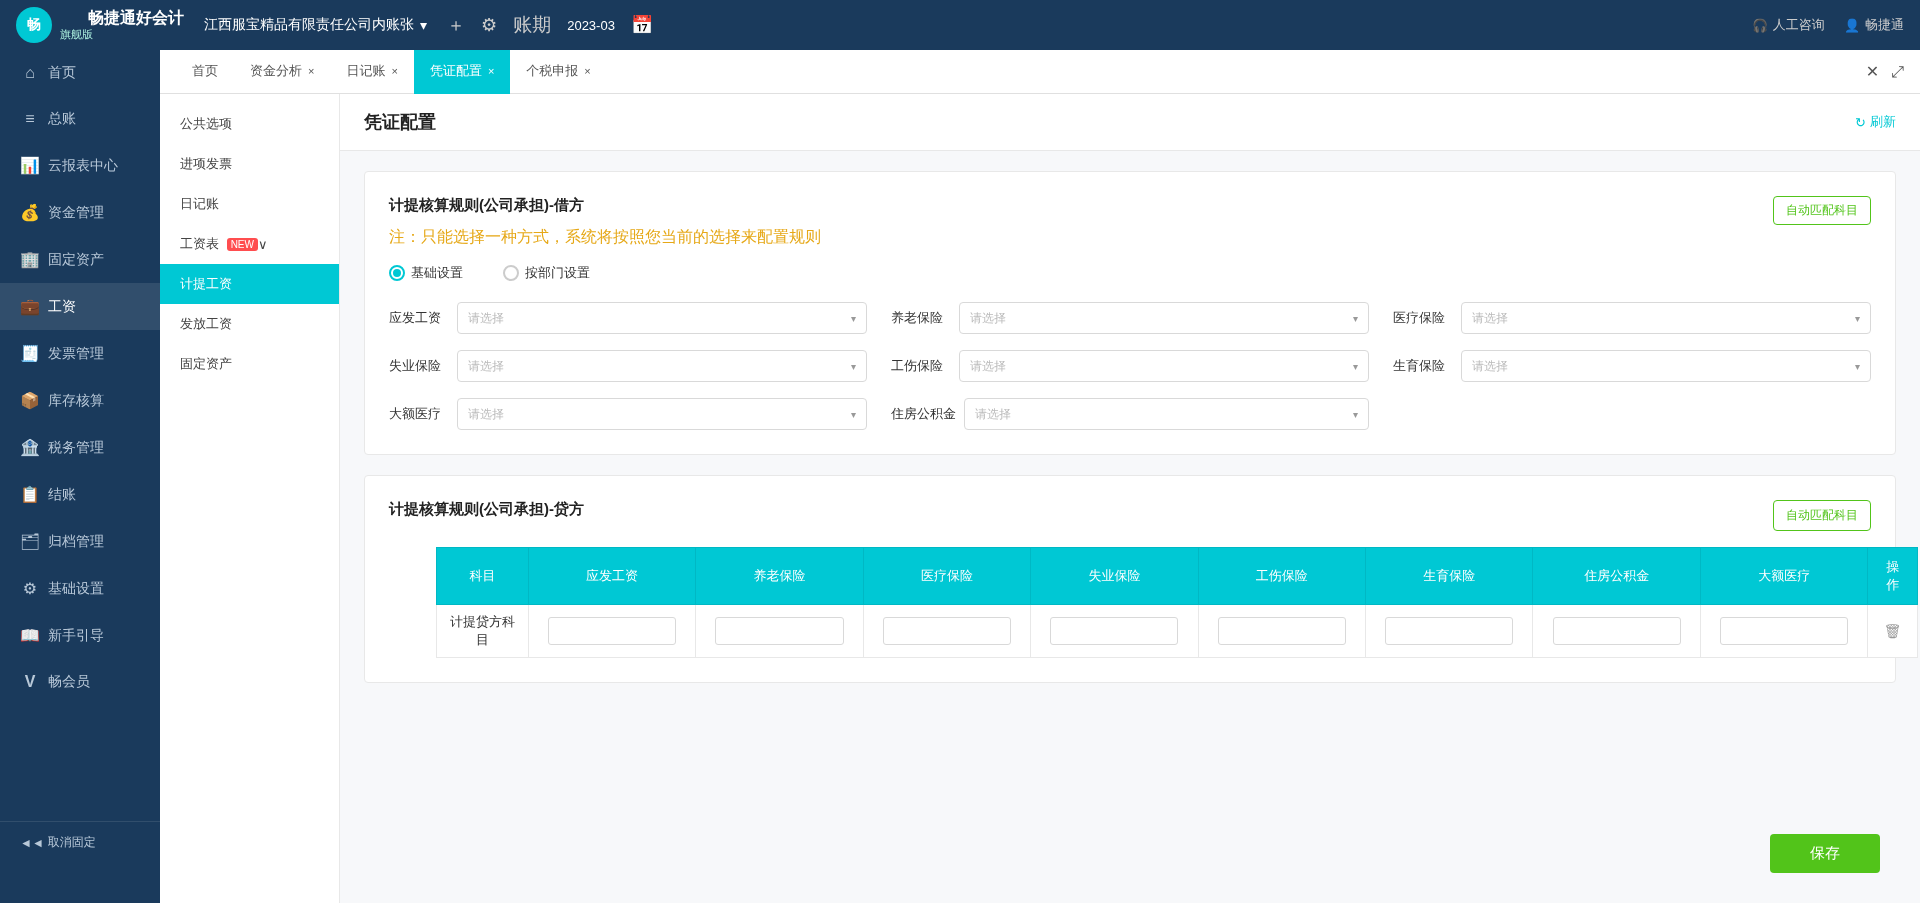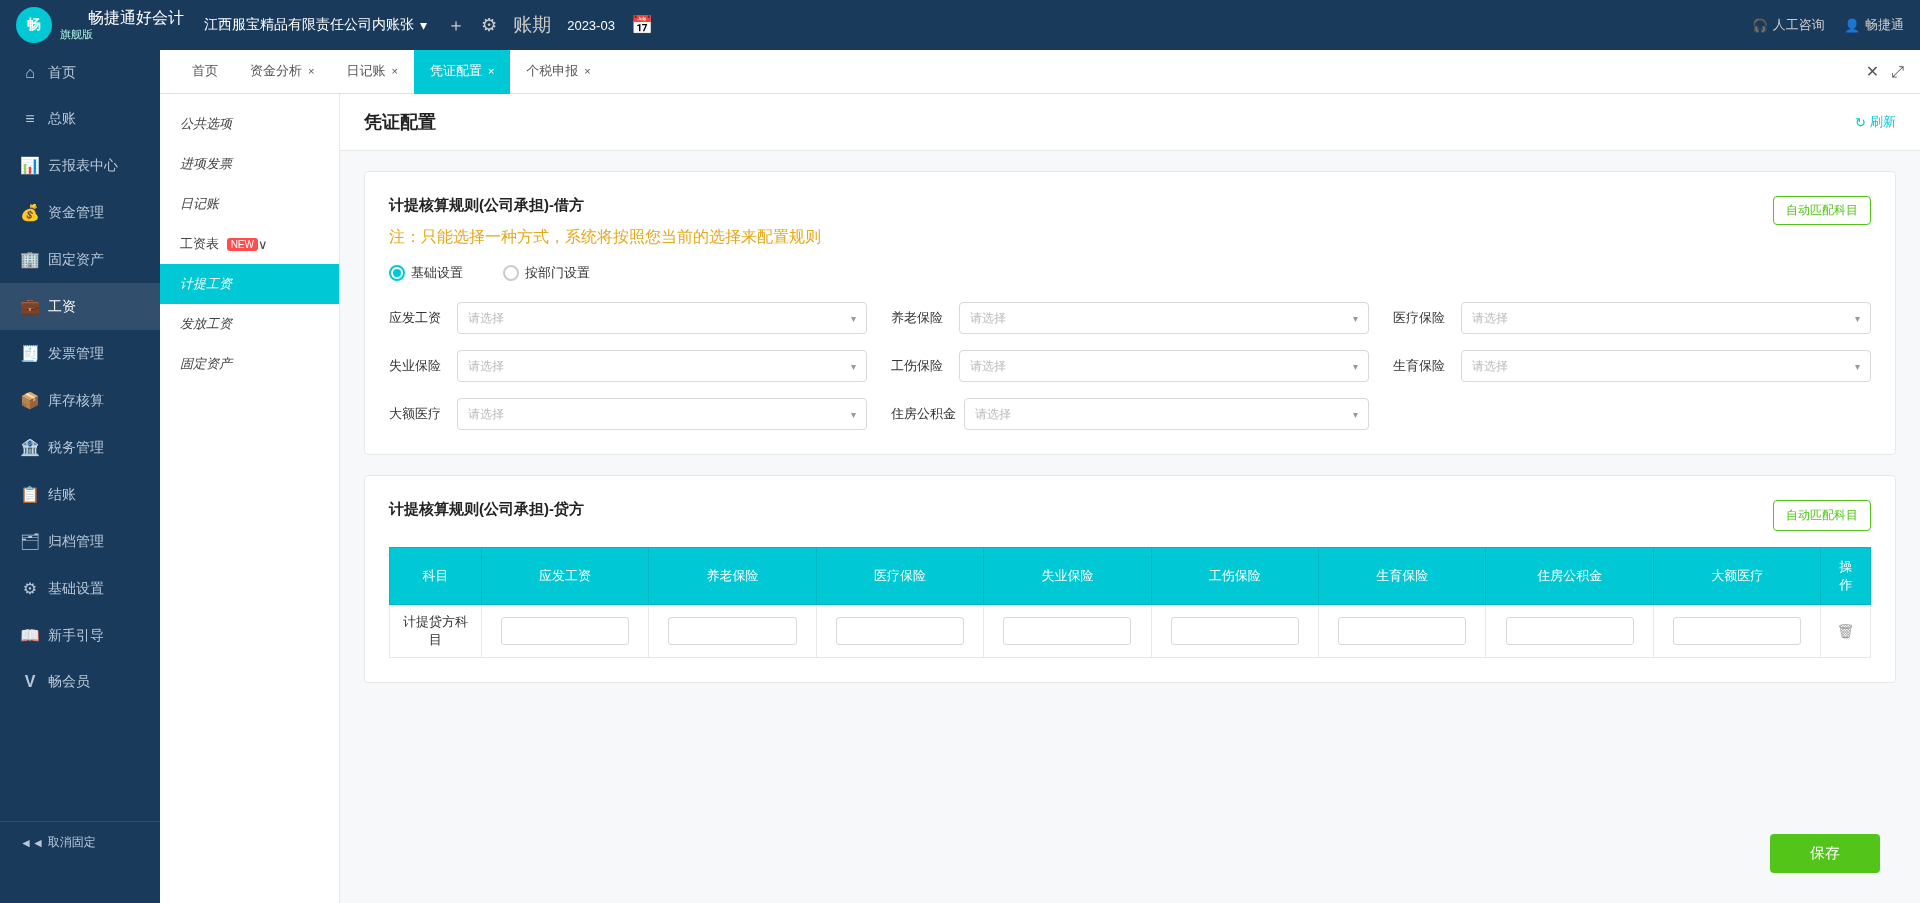--- a/index.html
+++ b/index.html
@@ -21,21 +21,21 @@
       color: white;
       min-width: 160px;
     }
     .logo-icon {
       width: 36px; height: 36px;
       background: #00c8d4;
       border-radius: 50%;
       display: flex; align-items: center; justify-content: center;
       font-size: 14px; font-weight: bold; color: white;
     }
-    .logo-text { font-size: 16px; font-weight: normal; color: white; line-height: 1.2; padding-left: 28px; }
+    .logo-text { font-size: 16px; font-weight: bold; color: white; line-height: 1.2; padding-left: 28px; }
     .logo-sub { font-size: 11px; color: #aed; }
     .company-selector {
       display: flex; align-items: center; gap: 6px;
       color: white; font-size: 14px; cursor: pointer;
       margin-left: 20px;
     }
     .top-bar-middle {
       display: flex; align-items: center; gap: 16px;
       margin-left: 20px;
     }
@@ -131,21 +131,20 @@
       flex-shrink: 0;
       border-right: 1px solid #e8e8e8;
       overflow-y: auto;
       padding: 10px 0;
     }
     .left-nav-item {
       padding: 11px 20px;
       font-size: 13px;
       color: #444;
       cursor: pointer;
-      font-style: italic;
     }
     .left-nav-item.active {
       background: #00c8d4;
       color: white;
     }
     .left-nav-group {
       padding: 11px 20px;
       font-size: 13px;
       color: #444;
       cursor: pointer;
@@ -261,20 +260,21 @@
       cursor: pointer;
       float: right;
       margin-bottom: 16px;
     }
 
     
     .data-table {
       width: 100%;
       border-collapse: collapse;
       font-size: 13px;
+      margin-left: 47px;
     }
     .data-table th {
       background: #00c8d4;
       color: white;
       padding: 10px 12px;
       text-align: center;
       font-weight: normal;
       border: 1px solid #00b8c4;
     }
     .data-table td {

